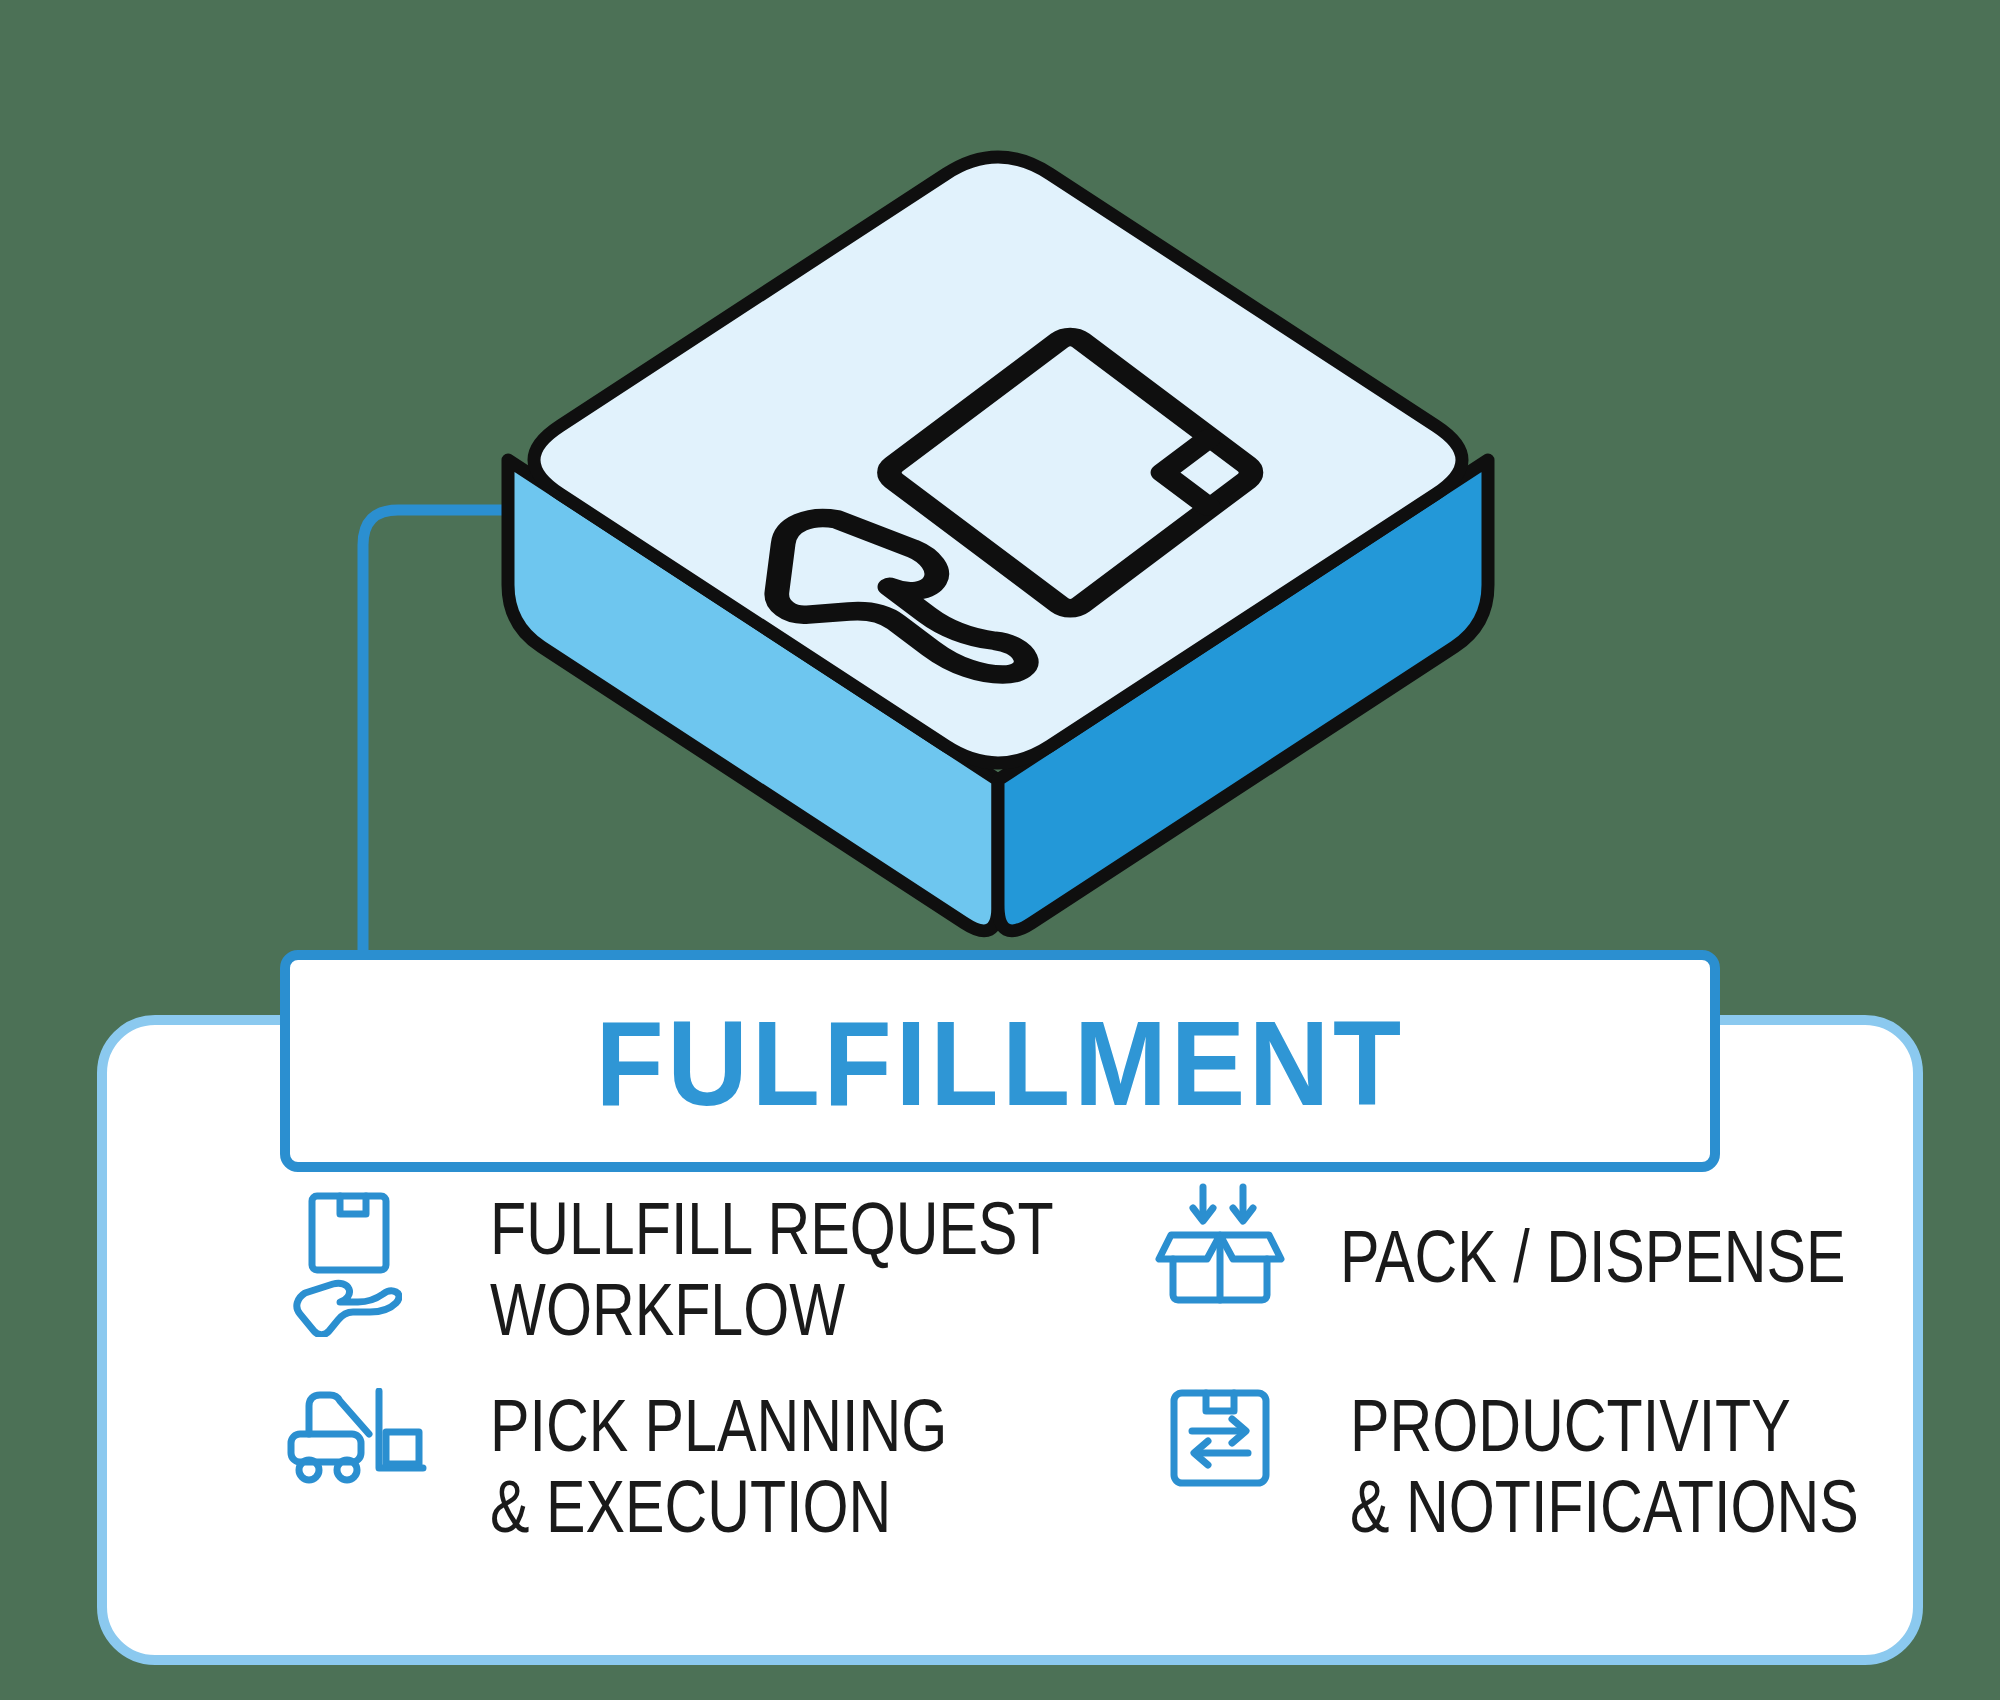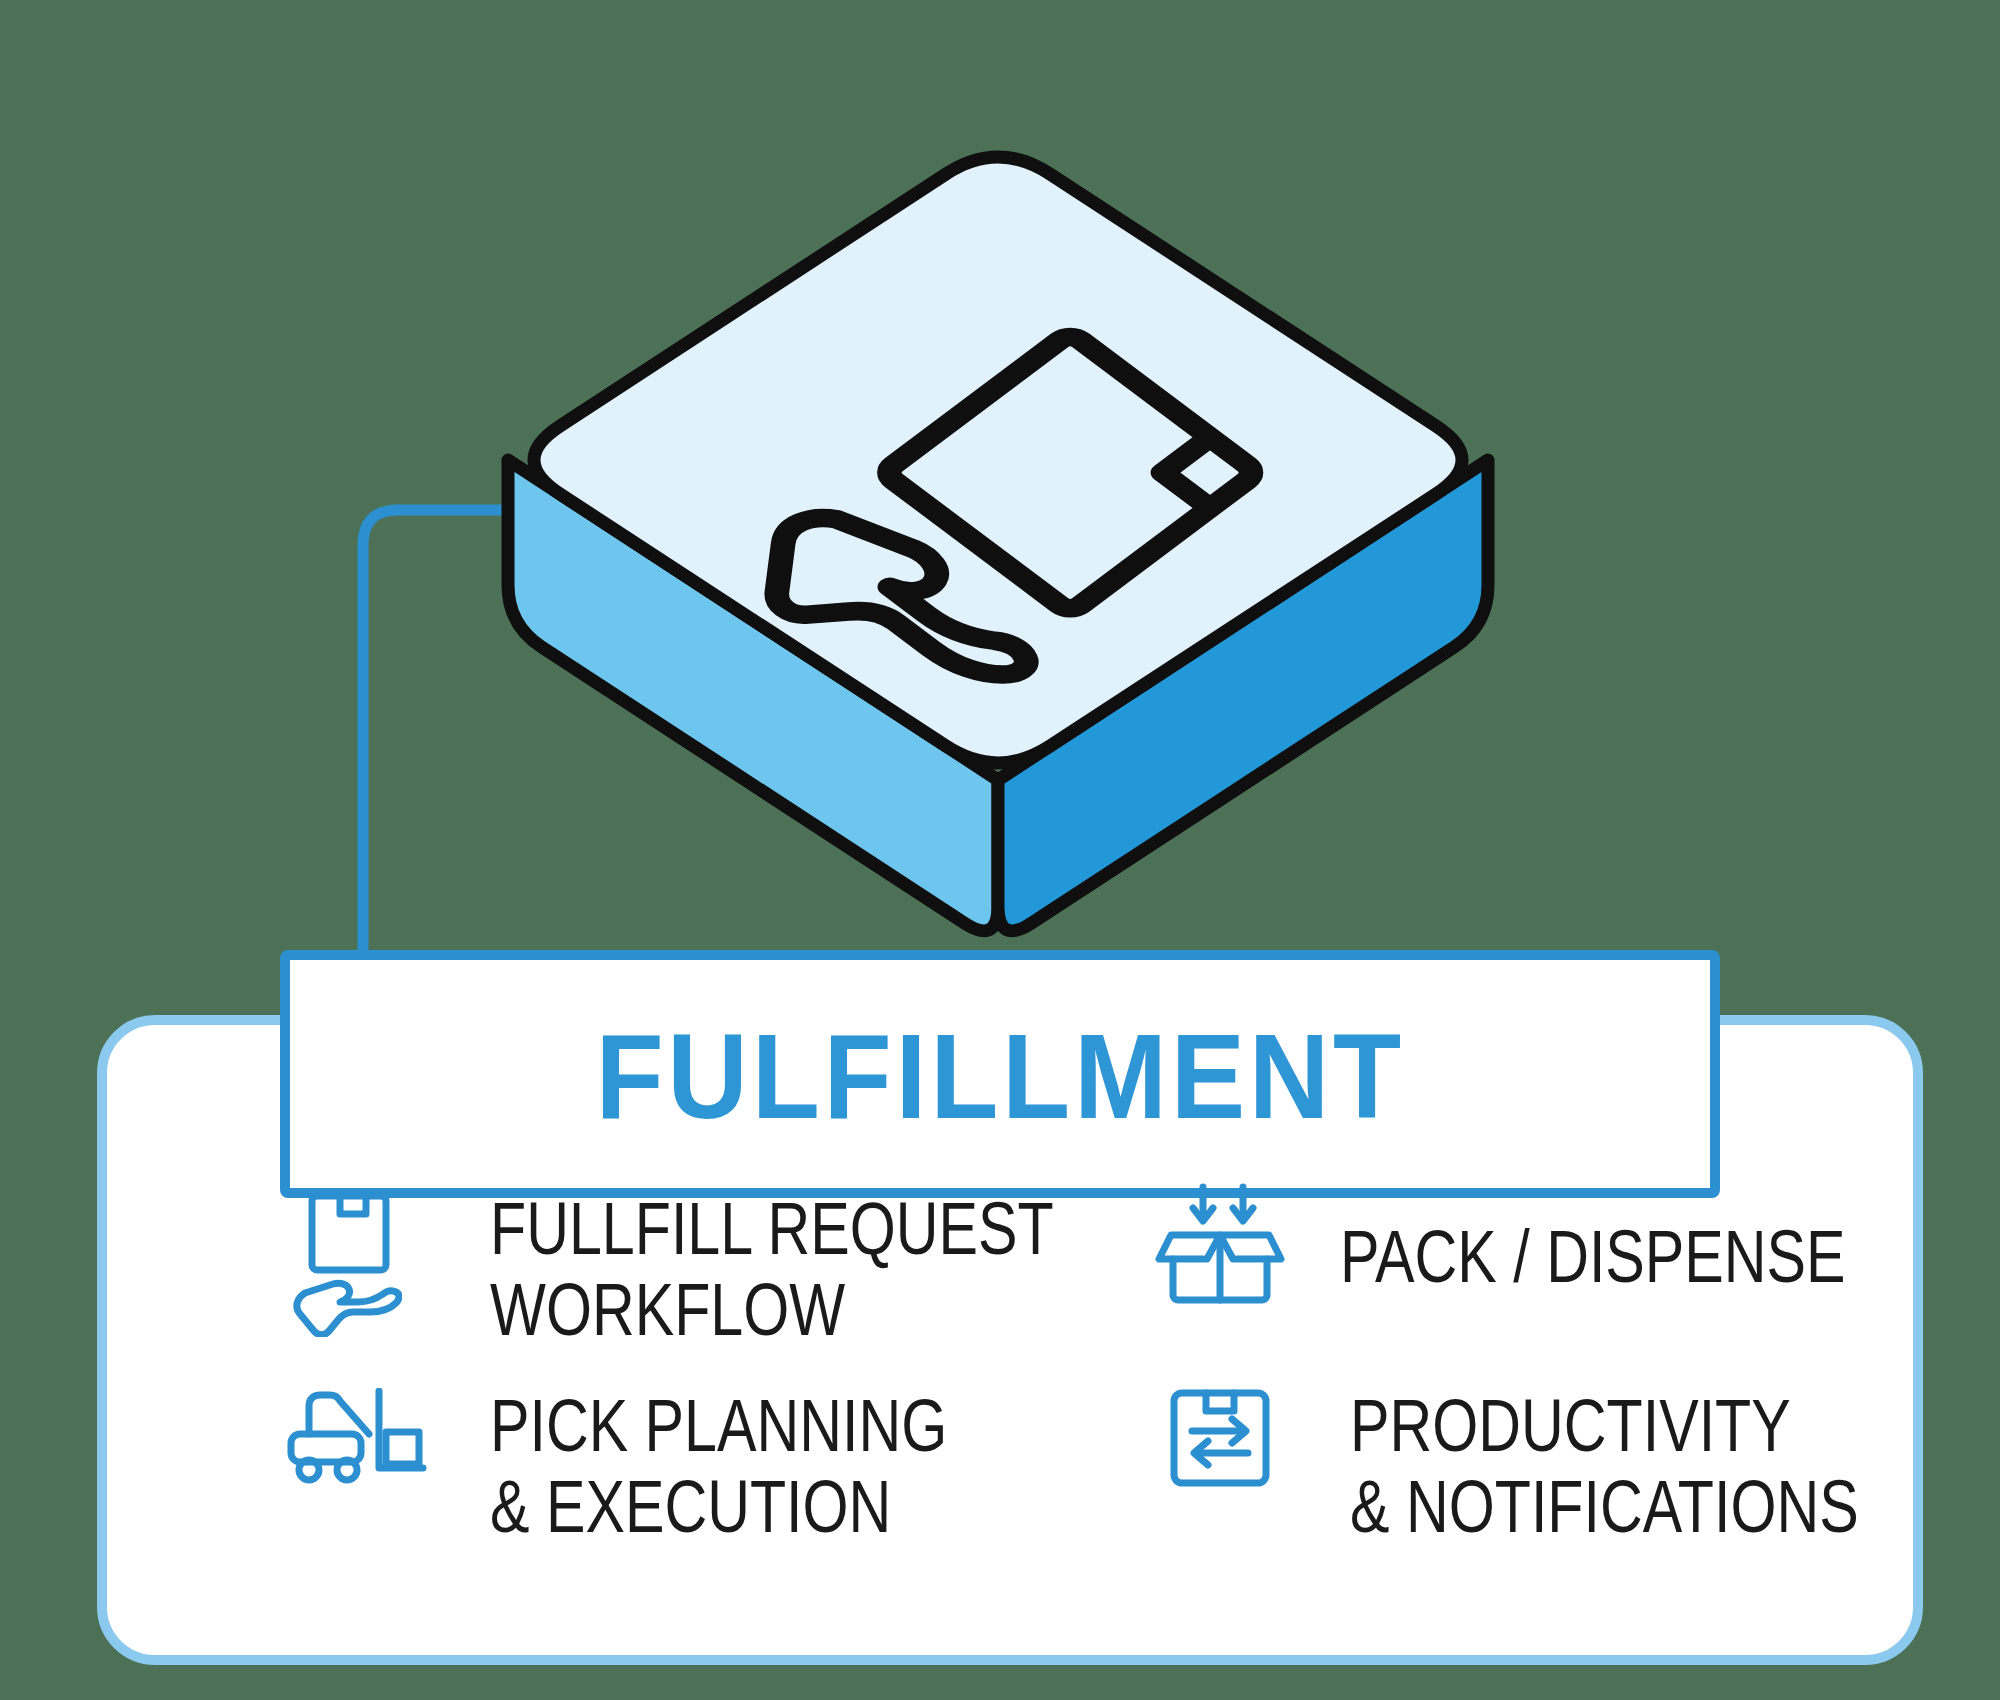--- a/index.html
+++ b/index.html
@@ -18,23 +18,23 @@
   .cube-left{fill:var(--cubeLeft);}
   .cube-right{fill:var(--cubeRight);}
   .cube-top{fill:var(--cubeTop);}
   .glyph{stroke:var(--ink);fill:none;stroke-linecap:round;stroke-linejoin:round;}
   .outer-box{
     position:absolute;left:97px;top:1015px;width:1826px;height:650px;
     box-sizing:border-box;border:10px solid var(--lightBorder);
     border-radius:58px;background:#ffffff;z-index:1;
   }
   .title-box{
-    position:absolute;left:280px;top:950px;width:1440px;height:248px;
+    position:absolute;left:280px;top:950px;width:1440px;height:222px;
     box-sizing:border-box;border:10px solid var(--accent);
-    border-radius:8px;background:#ffffff;z-index:3;
+    border-radius:18px;background:#ffffff;z-index:3;
     display:flex;align-items:center;justify-content:center;
   }
   .title-text{
     font-size:120px;font-weight:bold;color:var(--titleBlue);
     letter-spacing:4px;white-space:nowrap;transform:scaleX(0.93);
     padding-top:4px;
   }
   .icon-svg{position:absolute;z-index:4;}
   .ic{stroke:var(--accent);fill:none;stroke-width:7;stroke-linecap:round;stroke-linejoin:round;}
   .feature-label{

